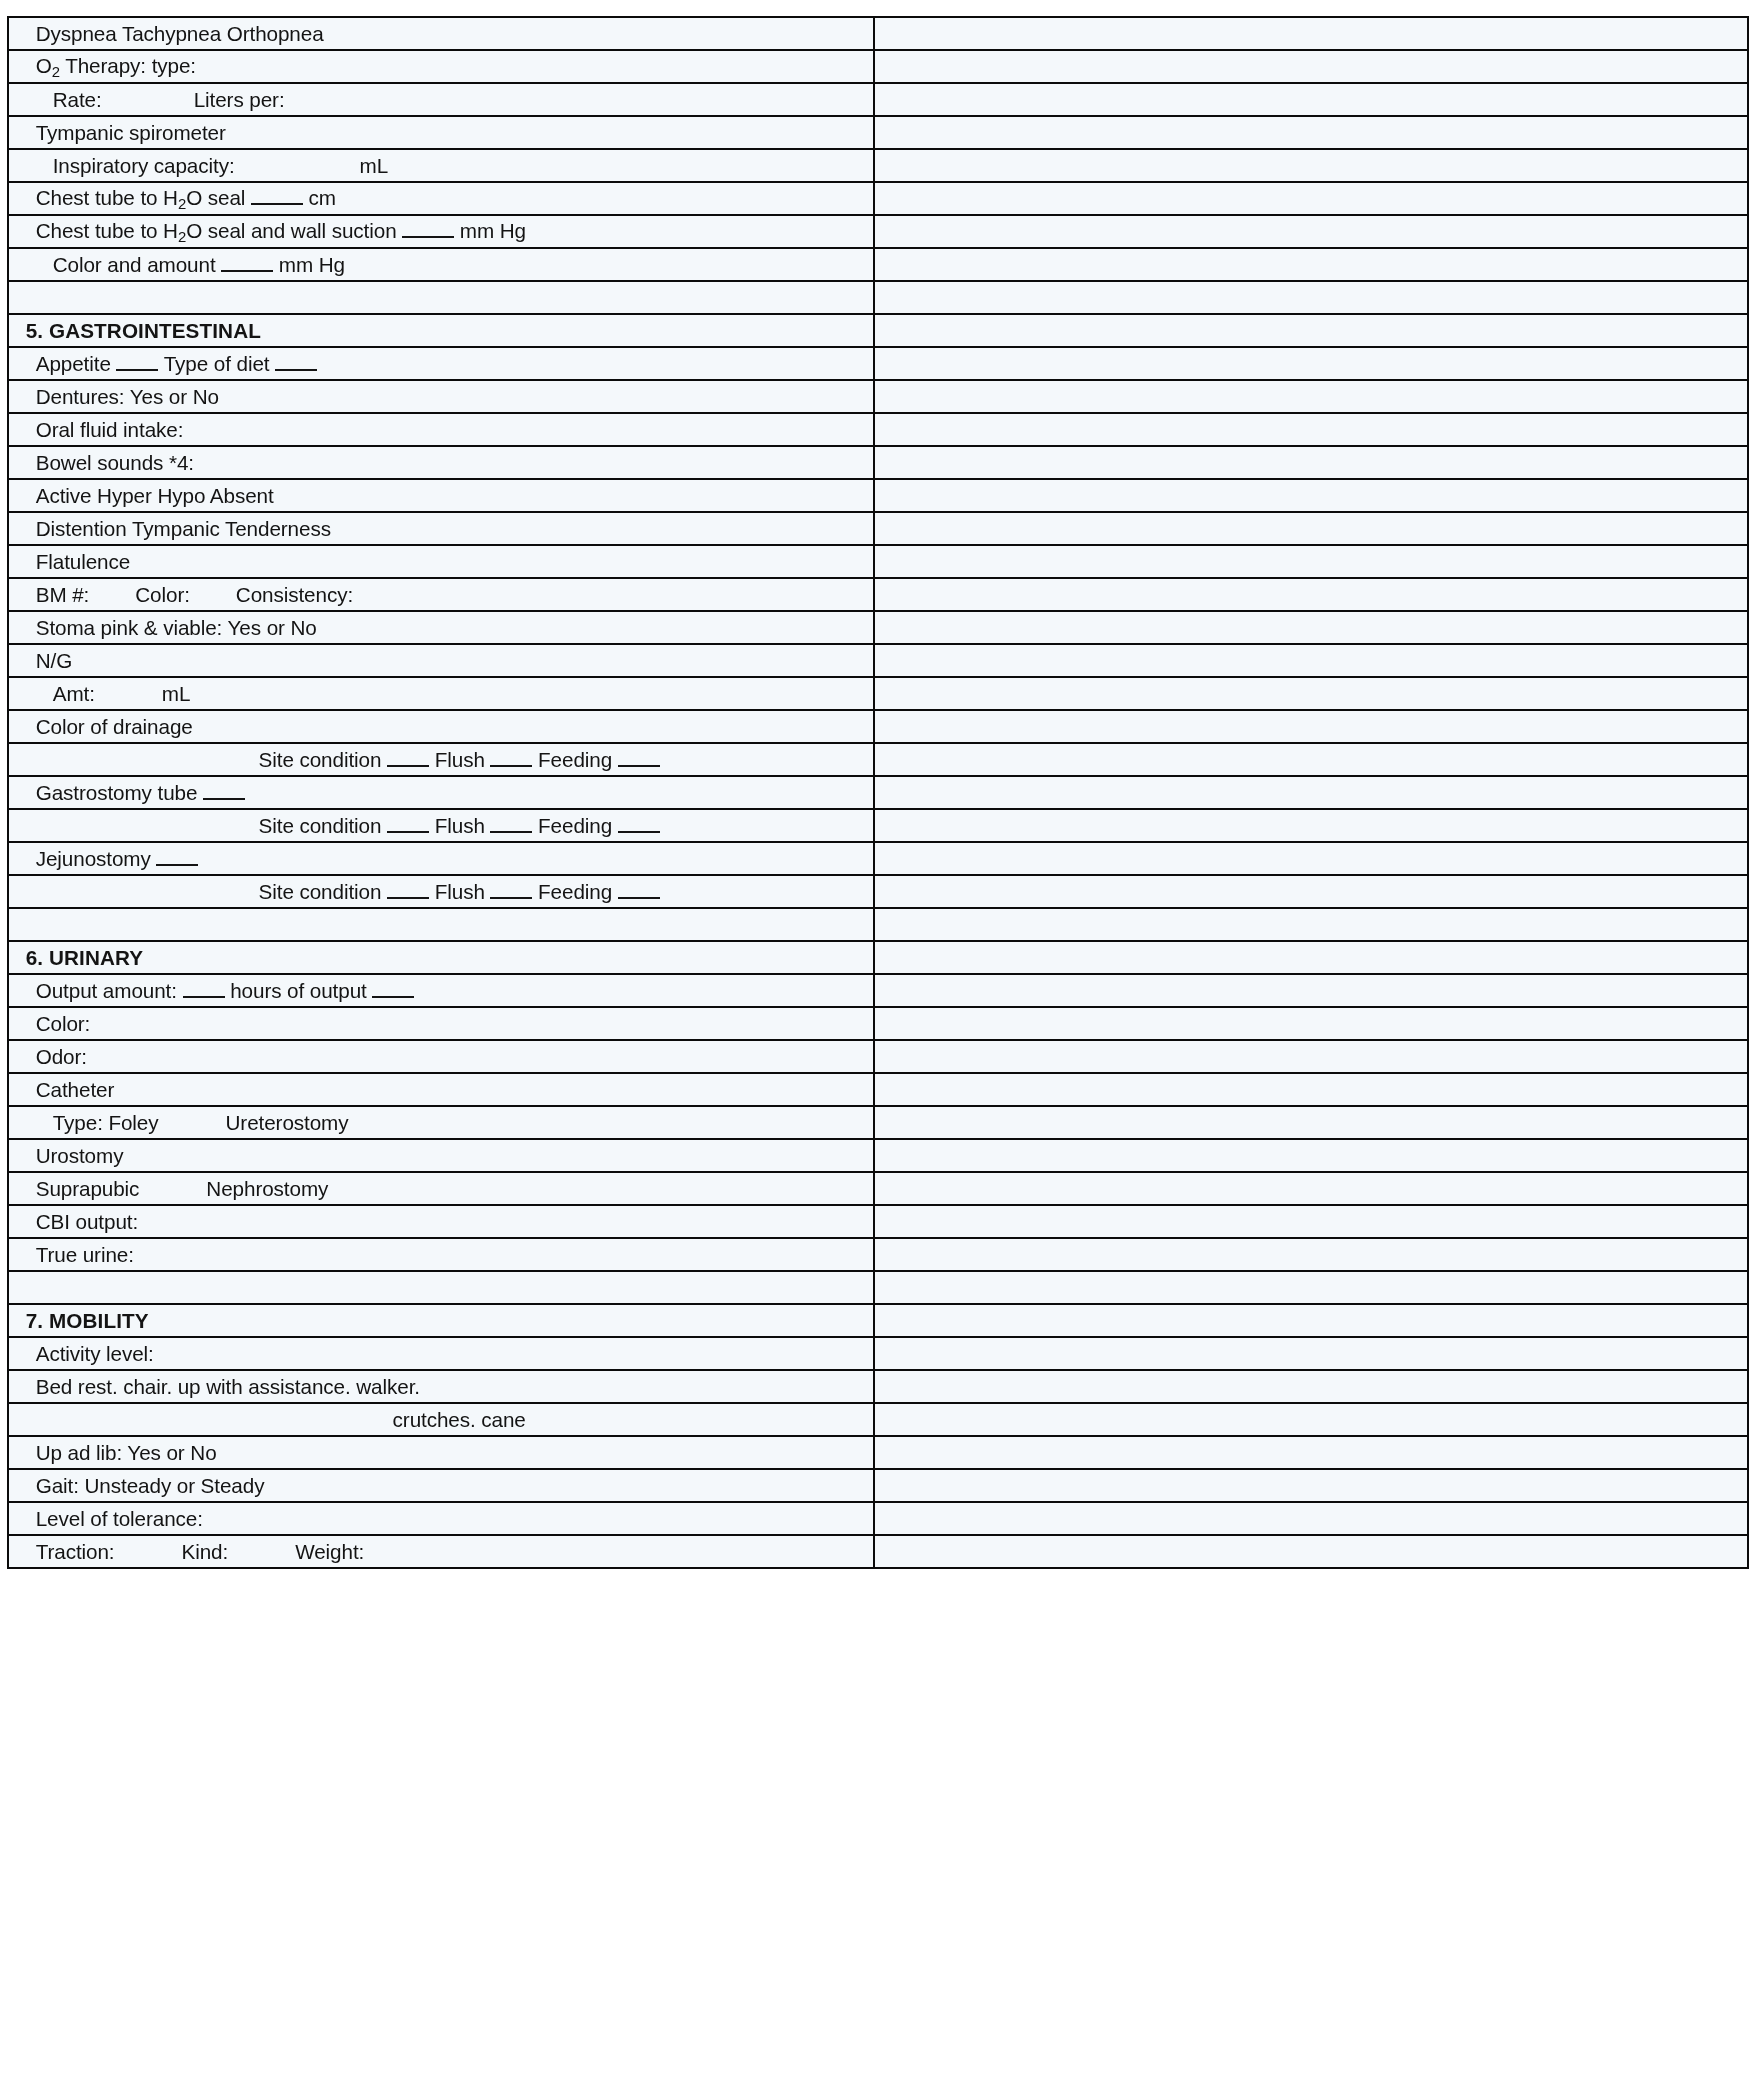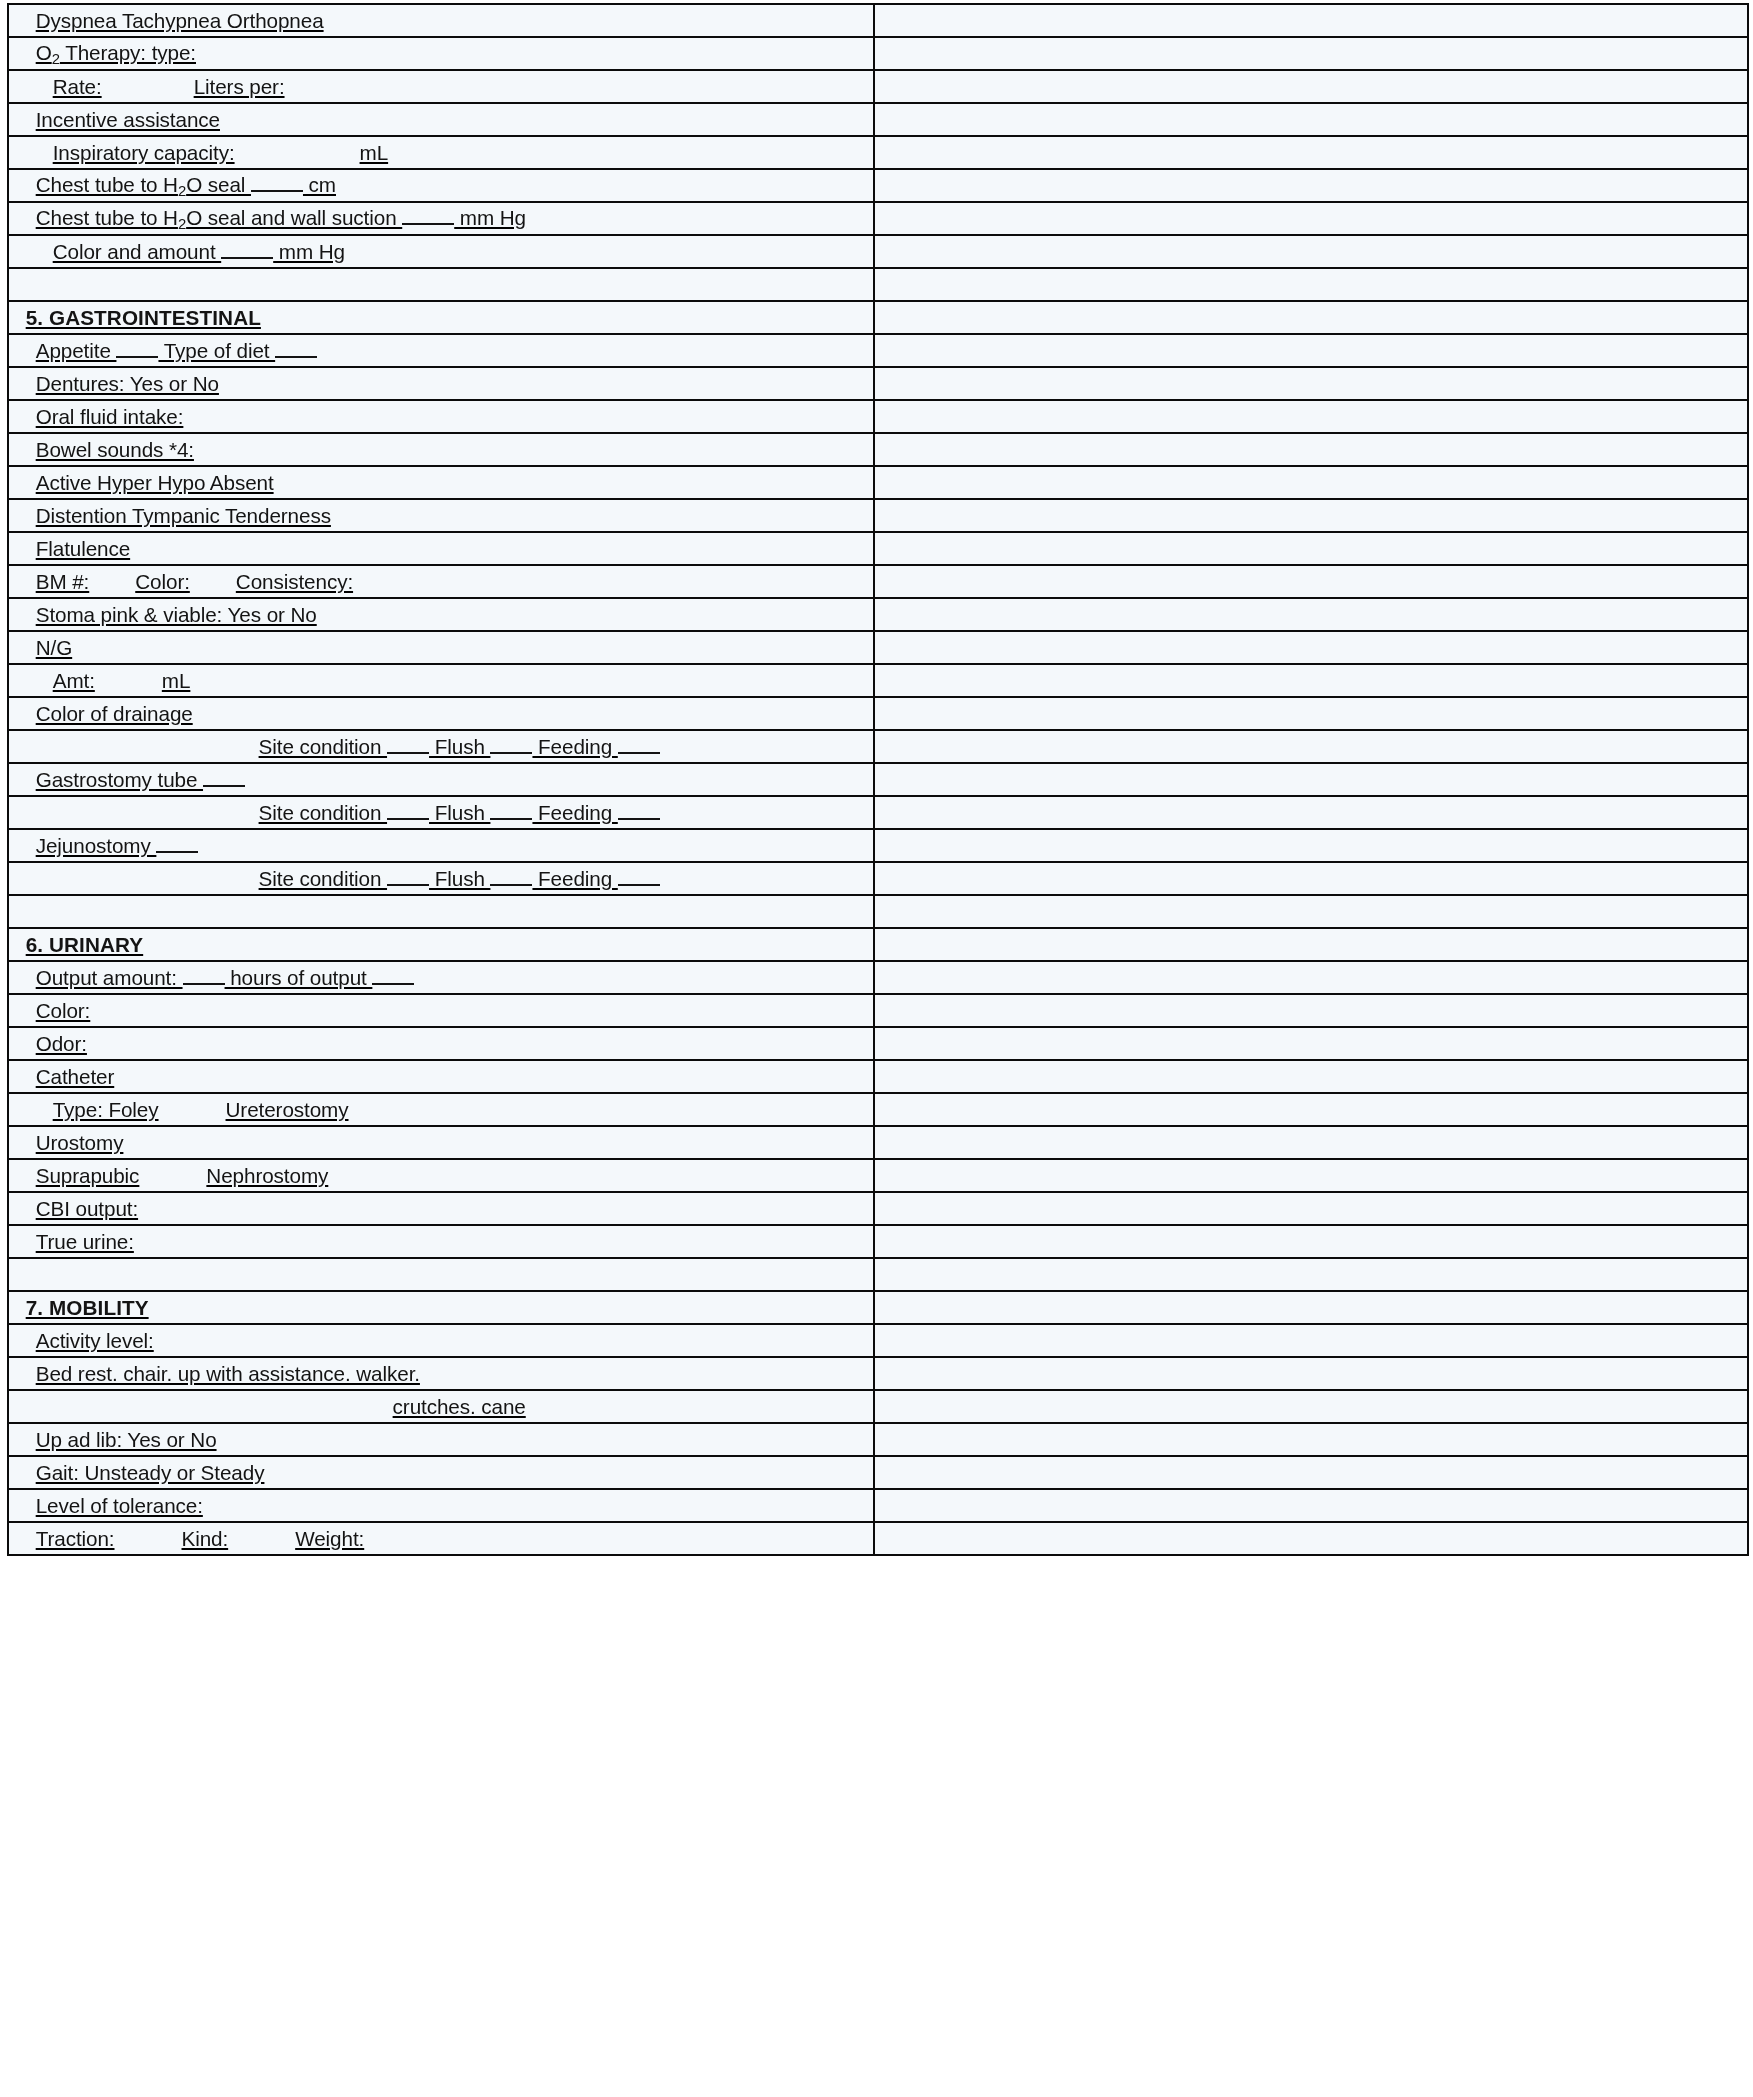--- a/index.html
+++ b/index.html
@@ -16,26 +16,25 @@
   #sheet {
     position: relative;
     width: 1753px;
     height: 2097px;
     background: #ffffff;
     box-sizing: border-box;
   }
   table.form-table {
     position: absolute;
     left: 6.7px;
-    top: 3px;
+    top: 16px;
     width: 1740px;
     border-collapse: collapse;
     table-layout: fixed;
     background: #f4f8fb;
-    text-decoration: underline;
   }
   table.form-table col.c-label { width: 866px; }
   table.form-table col.c-entry { width: 874px; }
 
   table.form-table td {
     border: 2.5px solid #0b0b0b;
     height: 31px;
     padding: 0;
     vertical-align: middle;
     background: #f4f8fb;
@@ -115,21 +114,21 @@
 
       <tr>
         <td class="label-cell">
           <span class="row-text ind-1">Rate:<span class="sp sp-6"></span>Liters per:</span>
         </td>
         <td class="entry-cell"></td>
       </tr>
 
       <tr>
         <td class="label-cell">
-          <span class="row-text ind-0">Incentive assistance</span>
+          <span class="row-text ind-0">Tympanic spirometer</span>
         </td>
         <td class="entry-cell"></td>
       </tr>
 
       <tr>
         <td class="label-cell">
           <span class="row-text ind-1">Inspiratory capacity:<span class="sp sp-6"></span><span class="sp sp-3"></span>mL</span>
         </td>
         <td class="entry-cell"></td>
       </tr>

